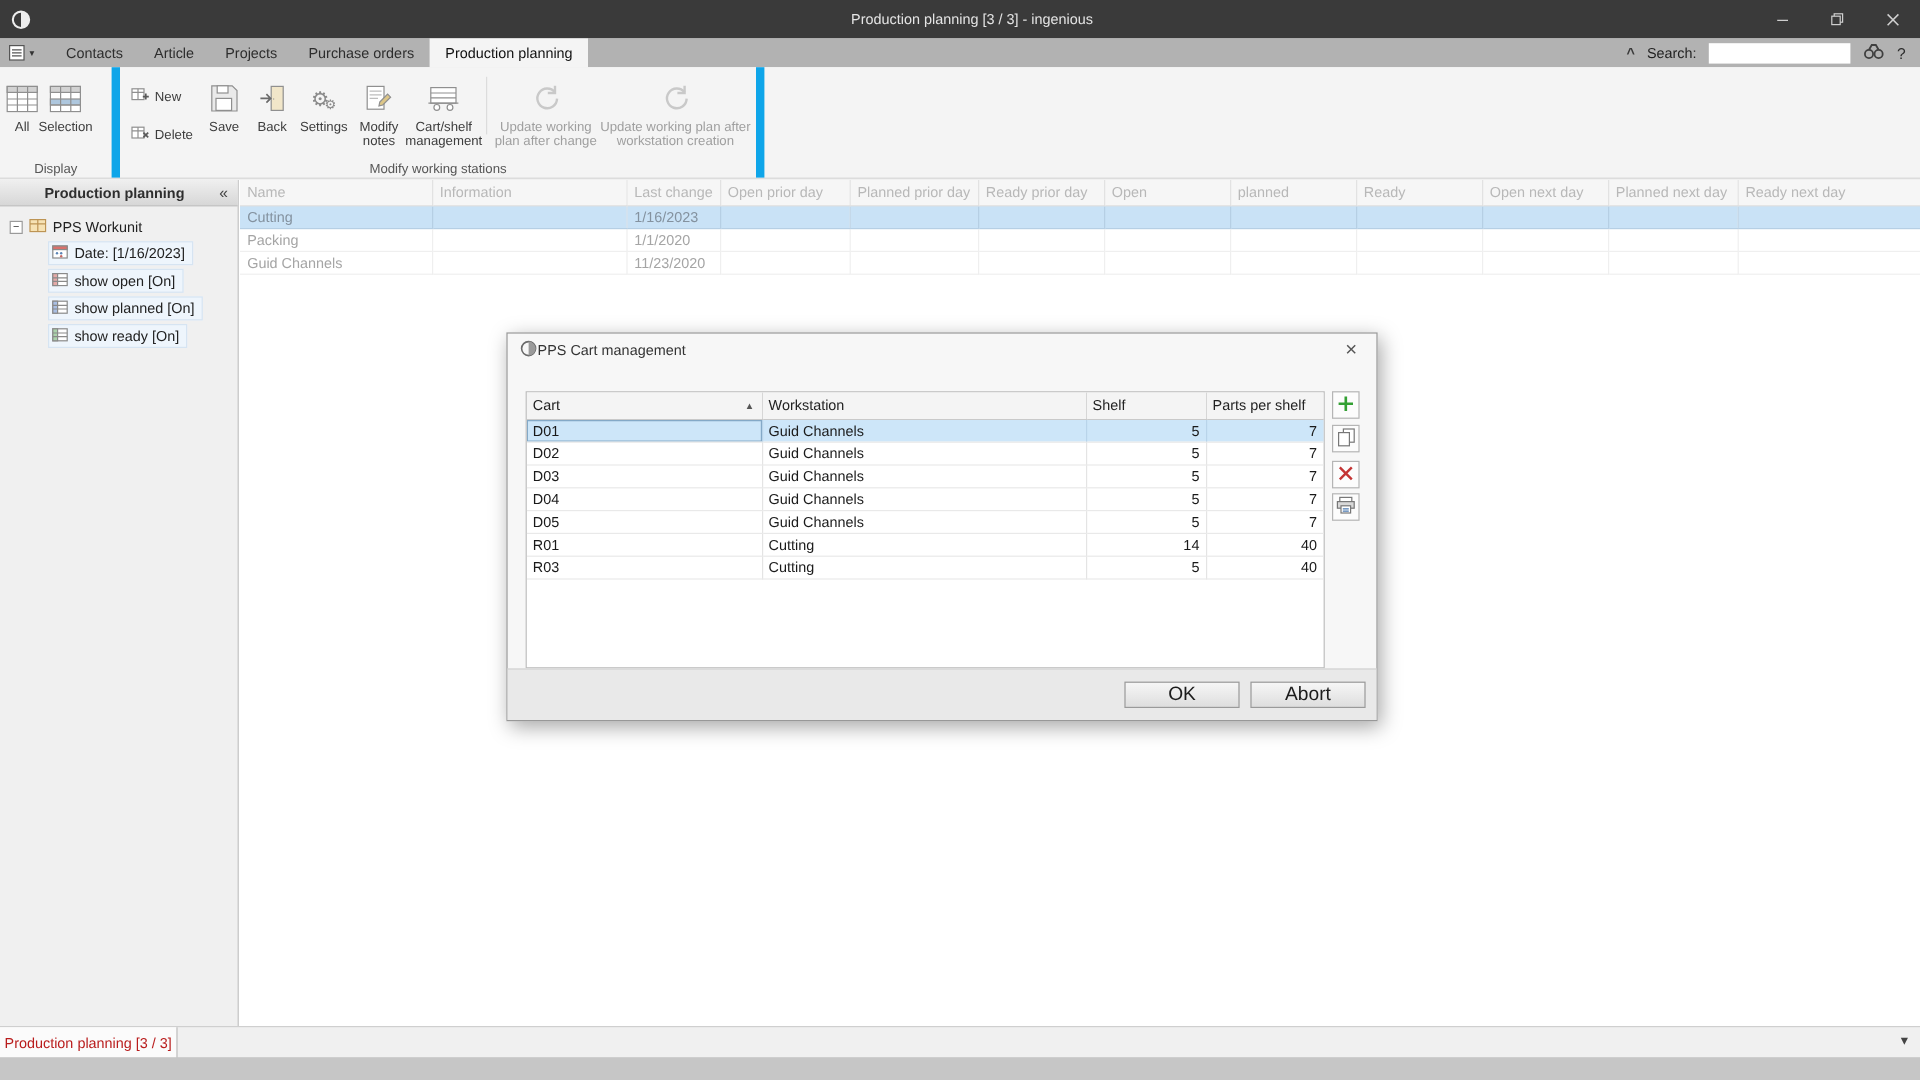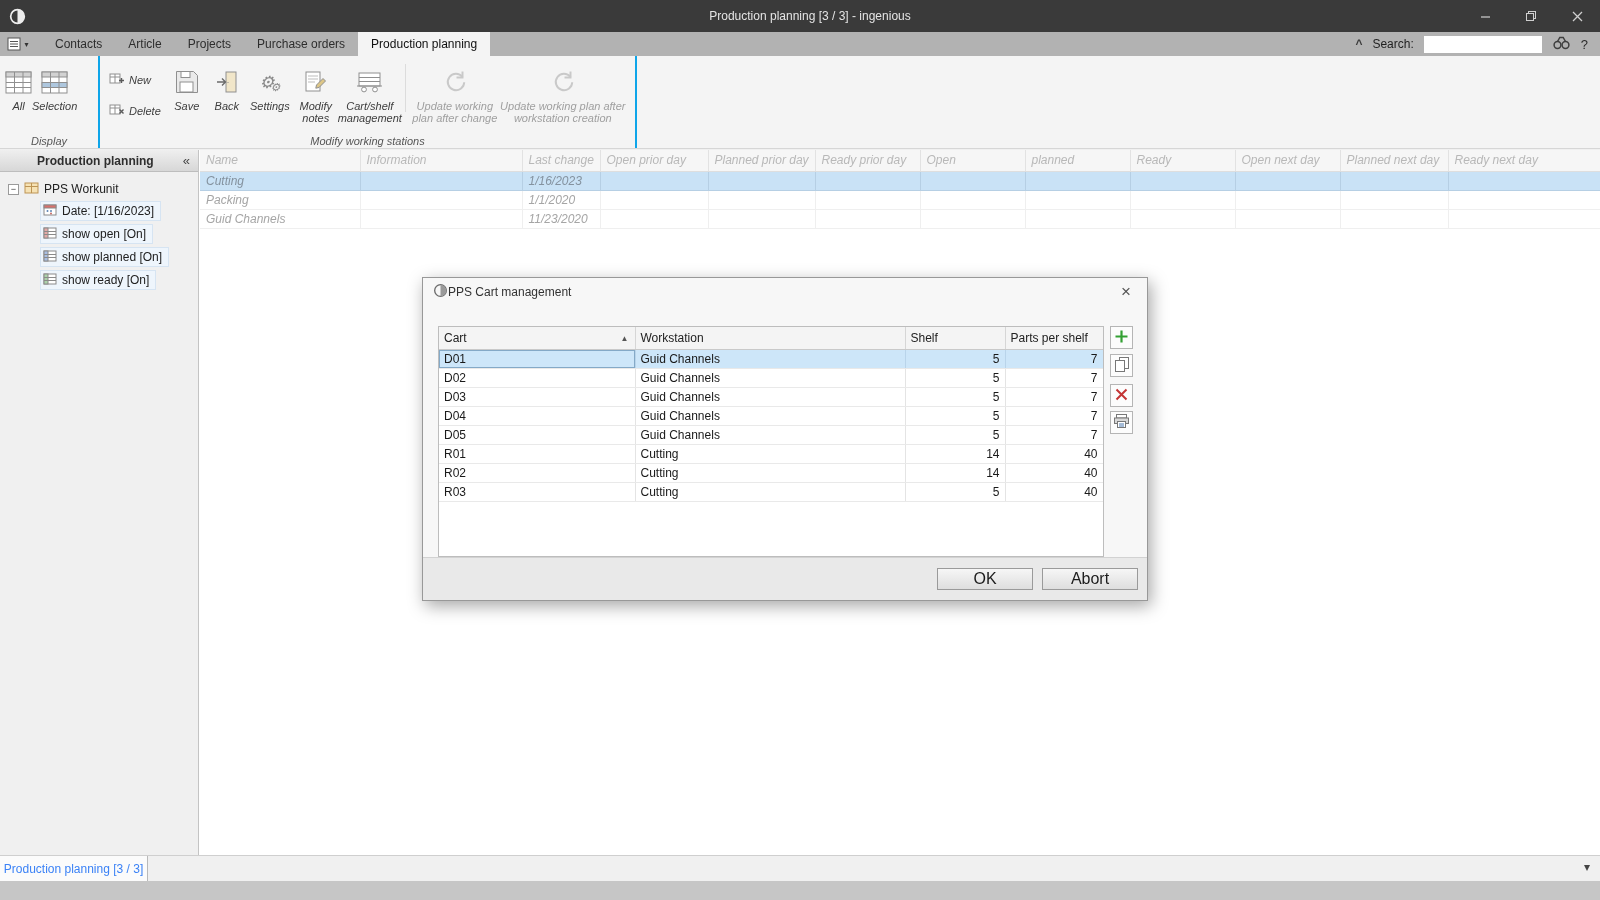--- a/index.html
+++ b/index.html
@@ -20,21 +20,21 @@
   .tab { padding:0 13px; height:24px; line-height:24px; font-size:12px; color:#2d2d2d; }
   .tab.active { background:#f4f4f4; color:#101010; }
   .menu-right { margin-left:auto; display:flex; align-items:center; gap:10px; padding-right:12px; }
   .chevron-up { color:#3a3a3a; font-size:12px; font-weight:bold; }
   .search-label { color:#1f1f1f; }
   .search-input { width:118px; height:17px; border:none; background:#fff; font-size:12px; padding:0 3px; font-family:inherit; }
   .help-glyph { color:#2c2c2c; font-size:13px; }
 
   
   .ribbon { position:absolute; top:56px; left:0; right:0; height:93px; background:#f4f4f4; border-bottom:1px solid #d6d6d6; display:flex; }
-  .rgroup { position:relative; height:100%; border-right:2px solid #0ea5e9;font-style:italic; }
+  .rgroup { position:relative; height:100%; border-right:7px solid #0ea5e9; }
   .rgroup-inner { display:flex; align-items:flex-start; padding:4px 3px 0 5px; }
   .rgroup-label { position:absolute; bottom:1px; left:0; right:0; text-align:center; font-size:11px; color:#565656; }
   .rbtn { display:flex; flex-direction:column; align-items:center; text-align:center; font-size:11px; color:#3d3d3d; padding-top:4px; }
   .rbtn .ricon { height:36px; display:flex; align-items:center; justify-content:center; }
   .rbtn .rtxt { line-height:12px; }
   .rbtn.disabled { color:#9f9f9f; }
   .rsmall-stack { display:flex; flex-direction:column; gap:15px; padding:12px 6px 0 4px; }
   .rsmall { display:flex; align-items:center; gap:4px; font-size:11px; color:#3d3d3d; }
   .rsep { width:1px; background:#dcdcdc; margin:4px 4px 12px 4px; align-self:stretch; }
   .gear1 { font-size:17px; color:#8a8a8a; }
@@ -45,28 +45,28 @@
   .sidebar { position:absolute; left:0; top:0; width:199px; height:100%; background:#f0f0f0; border-right:1px solid #c4c4c4; }
   .sb-header { height:22px; background:linear-gradient(#efefef,#d7d7d7); border-bottom:1px solid #bdbdbd; display:flex; align-items:center; padding:0 8px; color:#2e2e2e; }
   .sb-title { flex:1; text-align:center; font-weight:bold; font-size:12px; }
   .sb-collapse { color:#444; font-size:13px; }
   .tree { padding-top:7px; color:#222; }
   .tree-root { display:flex; align-items:center; gap:5px; padding:2px 8px; }
   .expander { width:11px; height:11px; border:1px solid #9a9a9a; background:#fff; font-size:9px; line-height:9px; text-align:center; color:#333; }
   .tree-child { display:flex; align-items:center; gap:5px; margin:2px 12px 3px 40px; padding:1px 6px 1px 2px; background:#eef5fc; border:1px solid #d6e4f2; width:fit-content; }
 
   .main { position:absolute; left:200px; top:0; right:0; height:100%; background:#fff; overflow:hidden; }
-  #main-table { border-collapse:collapse; table-layout:fixed; width:1400px; font-size:12px;font-style:italic; }
+  #main-table { border-collapse:collapse; table-layout:fixed; width:1400px; font-size:12px; }
   #main-table th { height:21px; background:#f6f6f6; color:#b8b8b8; font-weight:normal; text-align:left; padding:0 6px; border-right:1px solid #e2e2e2; border-bottom:1px solid #dedede; white-space:nowrap; overflow:hidden; }
   #main-table td { height:19px; padding:0 6px; color:#a5a5a5; border-right:1px solid #efefef; border-bottom:1px solid #efefef; white-space:nowrap; overflow:hidden; }
   #main-table tr.selected td { background:#c9e2f6; border-right-color:#b6cfe4; border-bottom-color:#b6cfe4; color:#84929f; }
 
   
   .bottombar { position:absolute; top:855px; left:0; right:0; height:26px; background:#f0f0f0; border-top:1px solid #cfcfcf; }
-  .btab { position:absolute; left:0; top:0; width:148px; height:26px; background:#fbfbfb; border-right:1px solid #b9b9b9; display:flex; align-items:center; justify-content:center; color:#3b82f6; }
+  .btab { position:absolute; left:0; top:0; width:148px; height:26px; background:#fbfbfb; border-right:1px solid #b9b9b9; display:flex; align-items:center; justify-content:center; color:#b91c1c; }
   .btab-caret { position:absolute; right:10px; top:4px; color:#444; font-size:12px; }
   .statusstrip { position:absolute; top:881px; left:0; right:0; height:19px; background:#c6c6c6; }
 
   
   .dialog { position:absolute; left:422px; top:277px; width:726px; height:324px; background:#f7f7f7; border:1px solid #989898; box-shadow:3px 5px 16px rgba(0,0,0,0.35); }
   .dlg-title { height:28px; display:flex; align-items:center; padding:0 10px; gap:0; color:#333; }
   .dlg-close { margin-left:auto; font-size:17px; color:#555; width:22px; text-align:center; }
   .dlg-body { position:relative; height:252px; }
   .dlg-tablewrap { position:absolute; left:15px; top:20px; width:666px; height:231px; border:1px solid #bdbdbd; background:#fff; overflow:hidden; }
   #cart-table { border-collapse:collapse; table-layout:fixed; width:664px; font-size:12px; }
@@ -500,26 +500,20 @@
                 <td class="num">5</td>
                 <td class="num">7</td>
               </tr>
               <tr>
                 <td>R01</td>
                 <td>Cutting</td>
                 <td class="num">14</td>
                 <td class="num">40</td>
               </tr>
               <tr>
-                <td>R02</td>
-                <td>Cutting</td>
-                <td class="num">14</td>
-                <td class="num">40</td>
-              </tr>
-              <tr>
                 <td>R03</td>
                 <td>Cutting</td>
                 <td class="num">5</td>
                 <td class="num">40</td>
               </tr>
             </tbody>
           </table>
       </div>
       <div class="dlg-side">
         <div class="side-btn">

